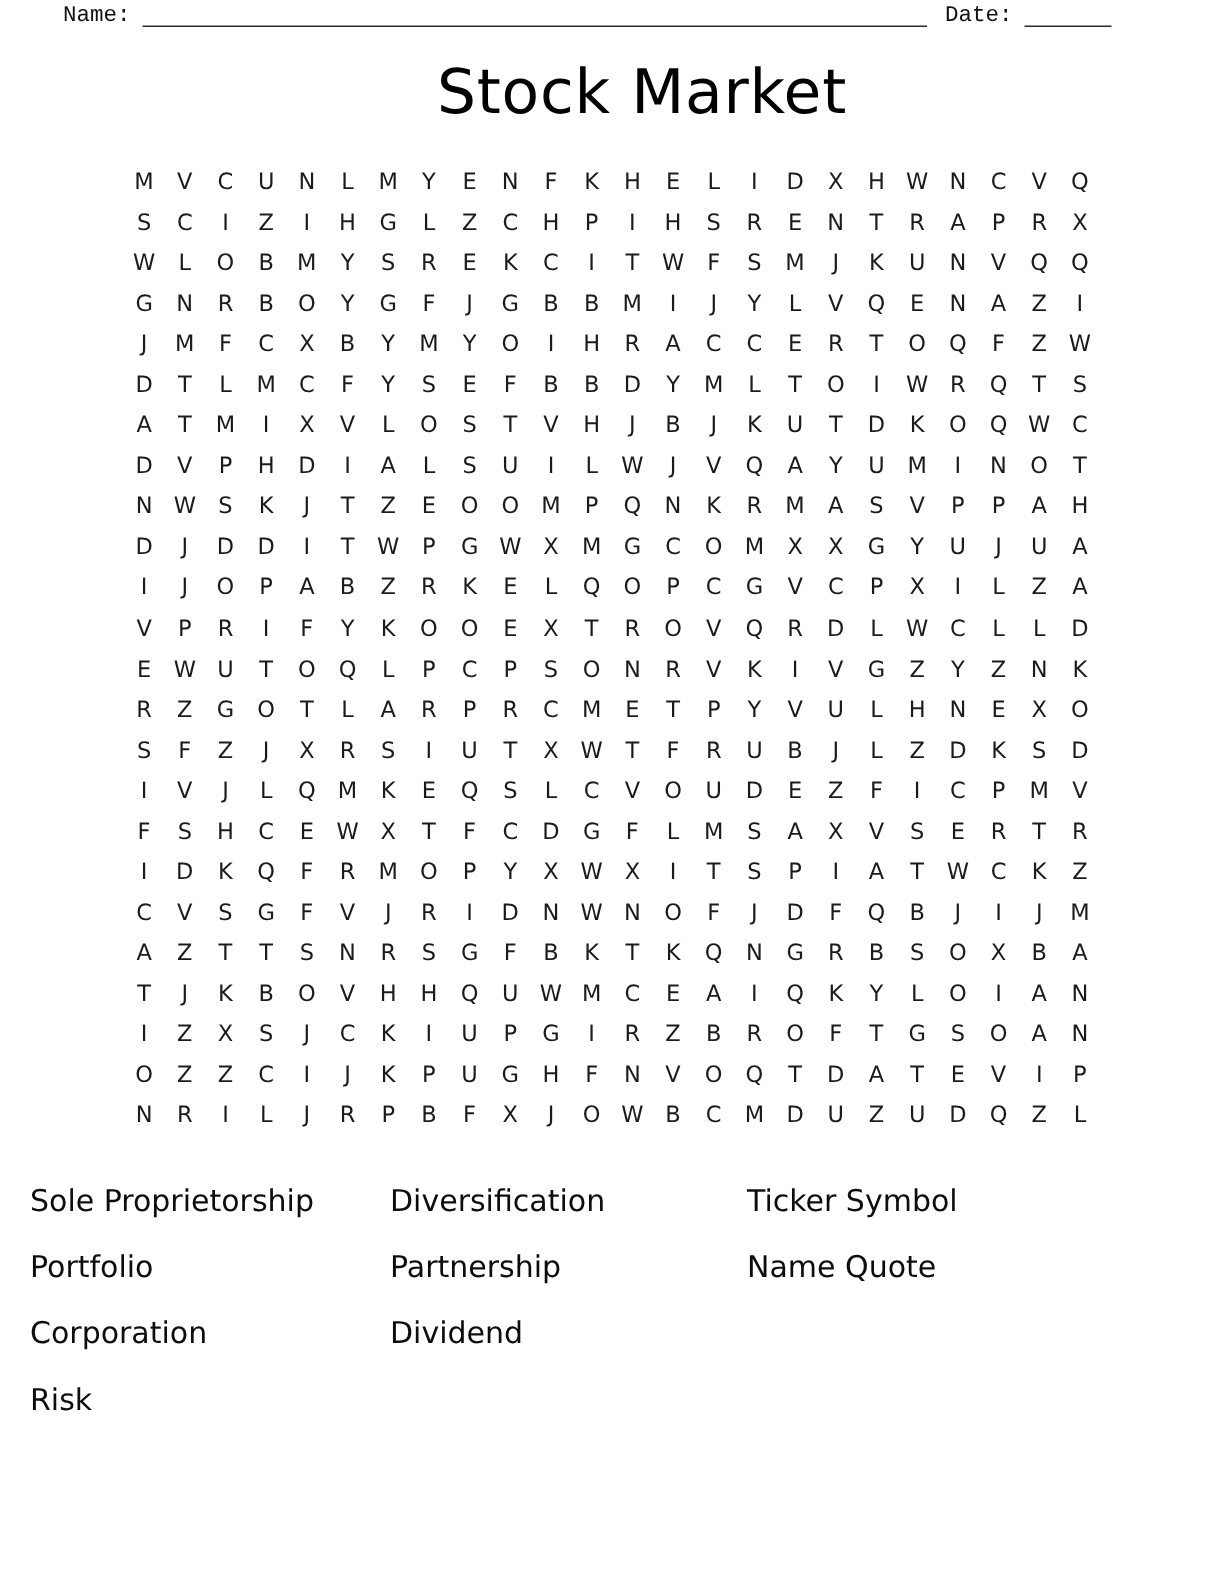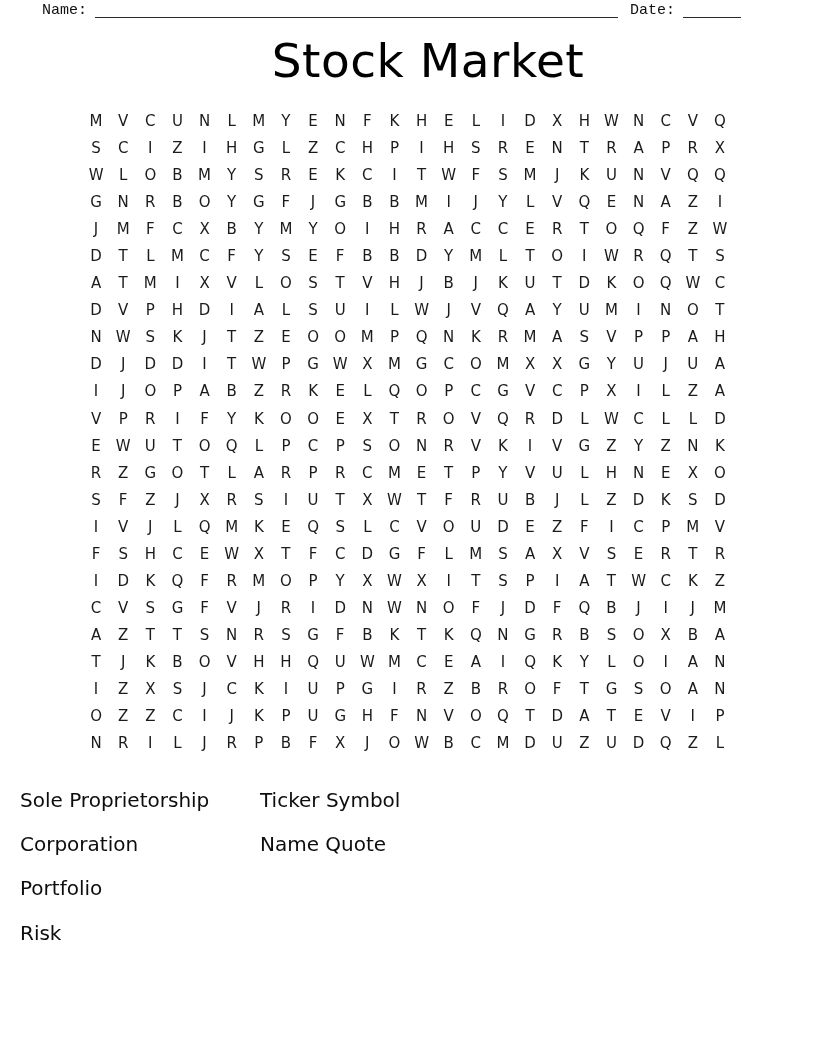--- a/index.html
+++ b/index.html
@@ -23,21 +23,21 @@
     border-bottom: 1.5px solid #2a2a2a;
     height: 13px;
   }
   .name-rule { flex: 1; margin: 0 0 1px 8px; }
   .date-label { margin-left: 12px; white-space: nowrap; }
   .date-rule { width: 58px; margin: 0 0 1px 8px; }
   
   .title {
     margin-top: 14px;
     text-align: center;
-    font-size: 47px;
+    font-size: 41px;
     line-height: 56px;
     font-weight: 500;
     letter-spacing: 0.5px;
     color: #000;
     margin-left: 40px;
   }
   
   .grid {
     width: 651px;
     height: 650px;
@@ -659,21 +659,26 @@
     <div class="cell">U</div>
     <div class="cell">D</div>
     <div class="cell">Q</div>
     <div class="cell">Z</div>
     <div class="cell">L</div>
   </div>
 
 <div class="words">
     <div class="word-col">
       <div class="word">Sole Proprietorship</div>
+      <div class="word">Portfolio</div>
       <div class="word">Corporation</div>
-      <div class="word">Portfolio</div>
       <div class="word">Risk</div>
+    </div>
+    <div class="word-col">
+      <div class="word">Diversification</div>
+      <div class="word">Partnership</div>
+      <div class="word">Dividend</div>
     </div>
     <div class="word-col">
       <div class="word">Ticker Symbol</div>
       <div class="word">Name Quote</div>
     </div>
   </div>
 
 </body></html>

